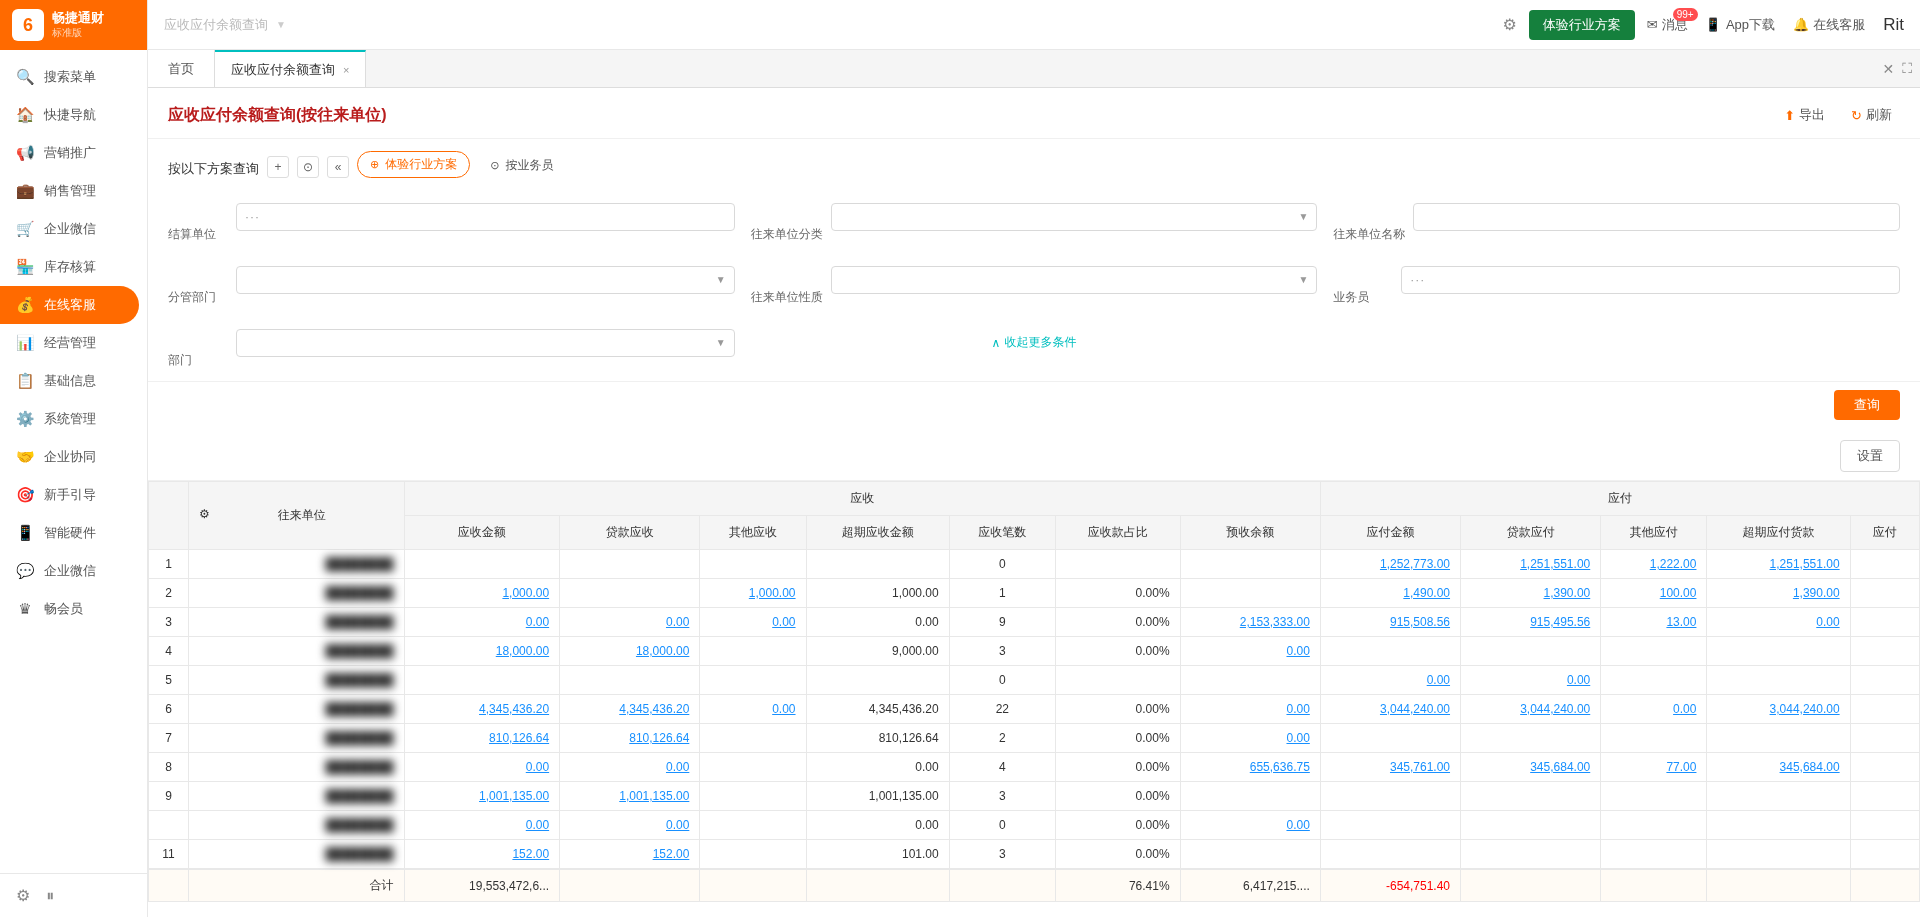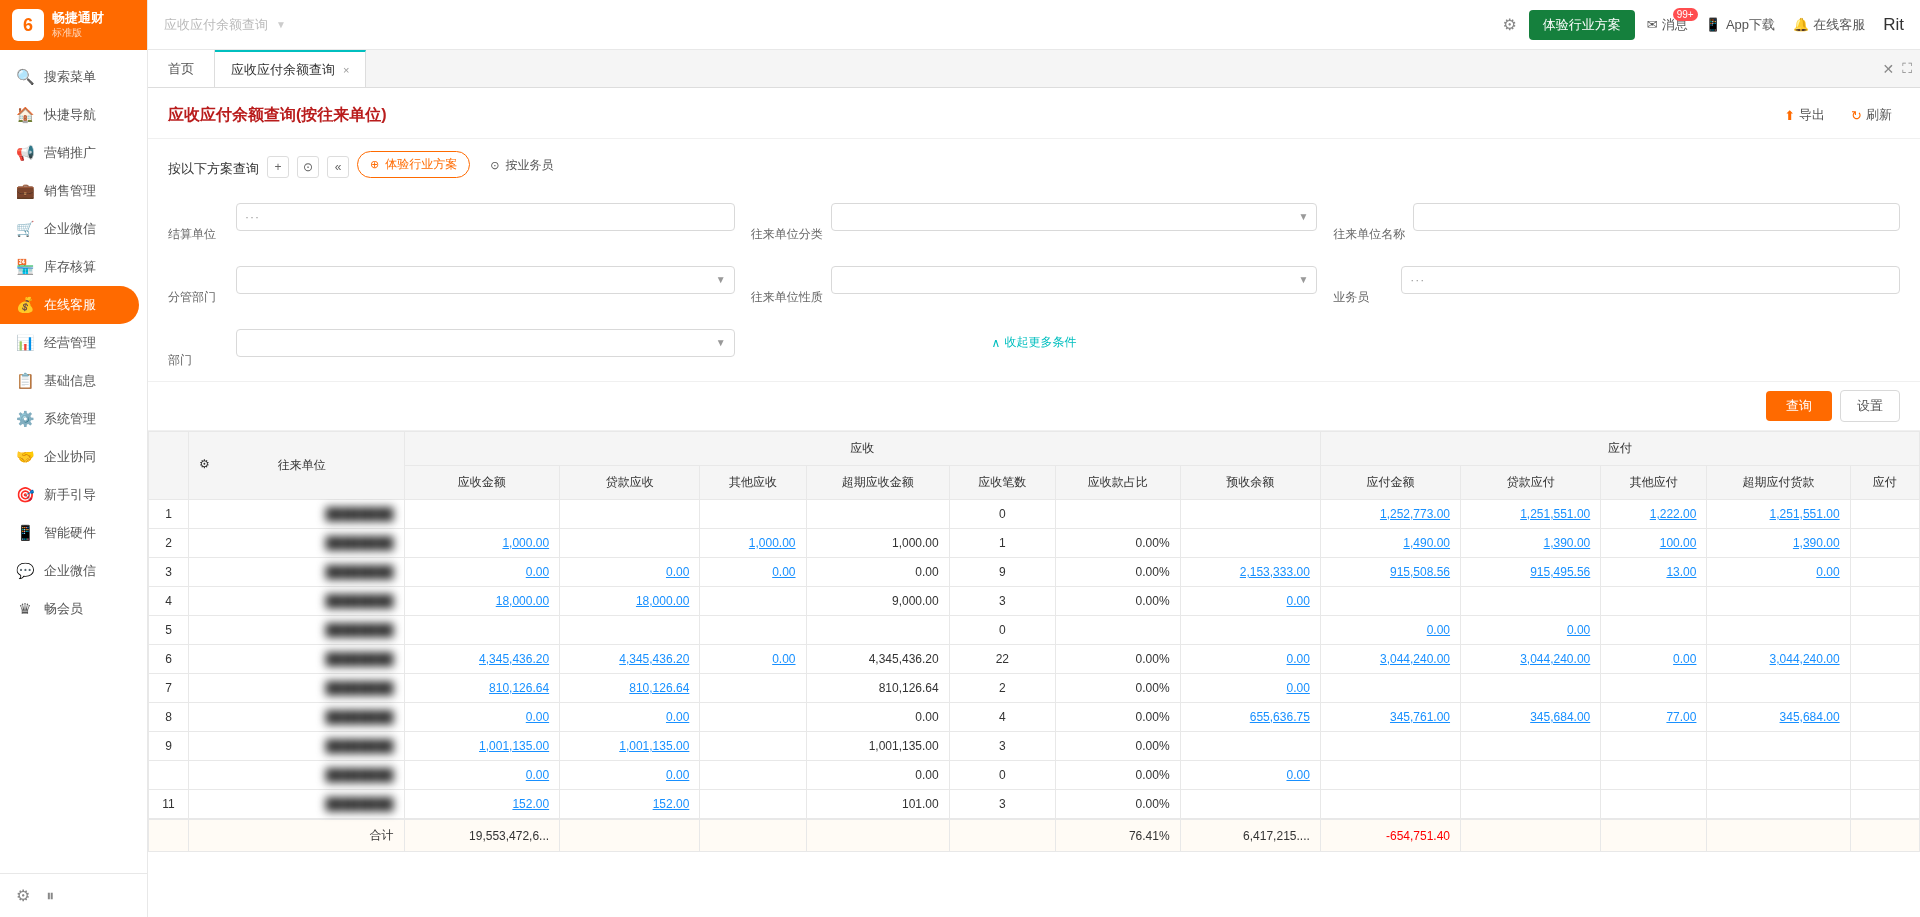--- a/index.html
+++ b/index.html
@@ -126,22 +126,22 @@
     .filter-input-dots { color: #999; letter-spacing: 1px; }
     .filter-select-arrow { color: #999; font-size: 10px; }
     .collapse-btn {
       display: flex; align-items: center; gap: 4px; color: #00bfbf;
       font-size: 12px; cursor: pointer; padding: 4px 8px; justify-self: center;
       grid-column: 2;
     }
 
     
     .action-bar {
-      display: flex; align-items: center; justify-content: flex-end;
-      padding: 8px 20px; background: #fff; border-bottom: 1px solid #f0f0f0; gap: 8px;
+      display: flex; align-items: flex-end; justify-content: flex-end;
+      padding: 8px 20px; background: #fff; border-bottom: 1px solid #f0f0f0; gap: 20px; flex-direction: column;
     }
     .btn-query {
       background: #ff6a00; color: #fff; border: none; border-radius: 4px;
       padding: 6px 20px; font-size: 13px; cursor: pointer; font-family: inherit;
     }
     .btn-set {
       background: #fff; color: #555; border: 1px solid #d9d9d9; border-radius: 4px;
       padding: 6px 16px; font-size: 13px; cursor: pointer; font-family: inherit;
     }
 

